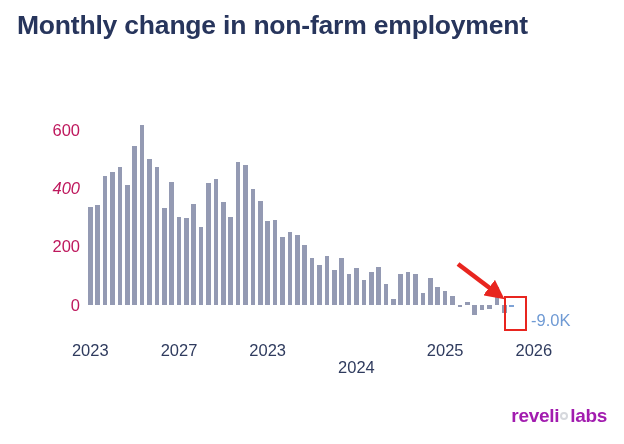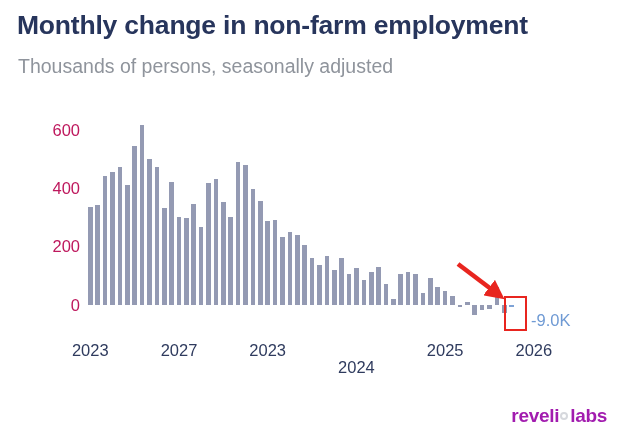--- a/index.html
+++ b/index.html
@@ -146,26 +146,25 @@
     margin: 0 2px 0 1px;
     box-sizing: border-box;
   }
 </style>
 </head>
 <body>
 
 <div id="chart-card">
 
   <div id="chart-title">Monthly change in non-farm employment</div>
-  <div id="chart-subtitle">Thousands of persons, seasonally adjusted</div>
 
   <div id="y-axis">
       <div class="y-tick-label" style="top: 304.5px;">0</div>
       <div class="y-tick-label" style="top: 246.167px;">200</div>
-      <div class="y-tick-label" style="top: 187.833px;">400</div>
+      <div class="y-tick-label" style="top: 187.833px; font-style: italic;">400</div>
       <div class="y-tick-label" style="top: 129.5px;">600</div>
     </div>
 
   <div id="plot-area">
       <div class="bar" style="left: 0px; width: 4.5835px; height: 97.7083px; bottom: 17.5px;"></div>
       <div class="bar" style="left: 7.39274px; width: 4.5835px; height: 99.1667px; bottom: 17.5px;"></div>
       <div class="bar" style="left: 14.7855px; width: 4.5835px; height: 128.333px; bottom: 17.5px;"></div>
       <div class="bar" style="left: 22.1782px; width: 4.5835px; height: 132.708px; bottom: 17.5px;"></div>
       <div class="bar" style="left: 29.571px; width: 4.5835px; height: 137.083px; bottom: 17.5px;"></div>
       <div class="bar" style="left: 36.9637px; width: 4.5835px; height: 119.583px; bottom: 17.5px;"></div>

